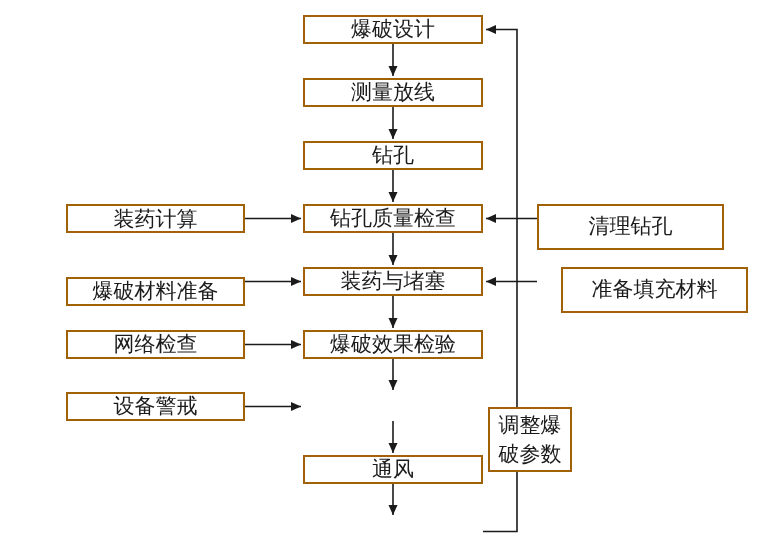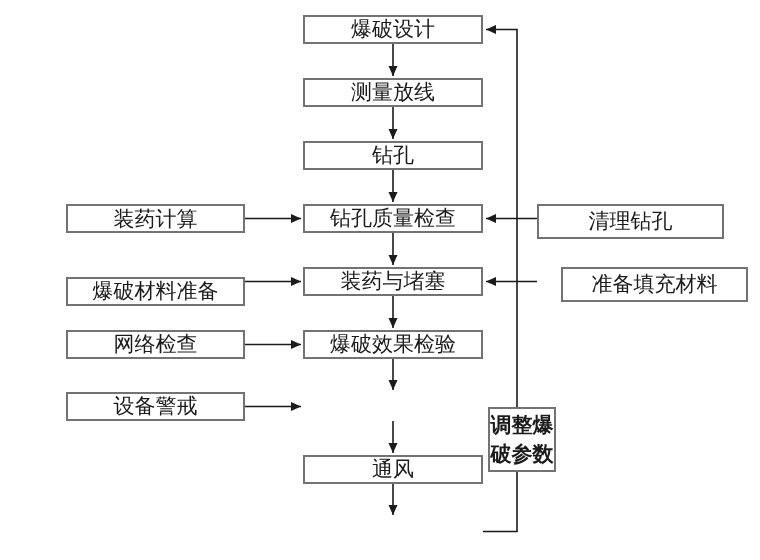--- a/index.html
+++ b/index.html
@@ -19,48 +19,47 @@
   .wires {
     position: absolute;
     left: 0;
     top: 0;
     width: 760px;
     height: 560px;
   }
   .box {
     position: absolute;
     box-sizing: border-box;
-    border: 2px solid #737373;
+    border: 2px solid #a16207;
     background: #ffffff;
     display: flex;
     align-items: center;
     justify-content: center;
     font-size: 21px;
     line-height: 1.1;
     white-space: nowrap;
   }
   .main  { left: 303px; width: 180px; height: 29px; }
   .left  { left: 66px;  width: 179px; height: 29px; }
-  .right { left: 537px; width: 187px; height: 35px; }
+  .right { left: 537px; width: 187px; height: 46px; }
 
   .m1 { top: 15px; }  .m2 { top: 78px; }  .m3 { top: 141px; }
   .m4 { top: 204px; } .m5 { top: 267px; } .m6 { top: 330px; }
   .m7 { top: 392px; } .m8 { top: 455px; } .m9 { top: 517px; }
 
   .l1 { top: 204px; align-items: flex-end; } .l2 { top: 277px; justify-content: center; } .l3 { top: 330px; } .l4 { top: 392px; }
   .r1 { top: 204px; } .r2 { top: 267px; margin-left: 24px; }
 
   .feedback {
     left: 488px;
     top: 407px;
-    width: 68px;
+    width: 84px;
     height: 65px;
     flex-direction: column;
     line-height: 29px;
-    font-weight: bold;
   }
   .feedback span { display: block; text-align: center; }
 </style>
 </head>
 <body>
 
 <div class="canvas">
 
   <svg class="wires" viewBox="0 0 760 560" xmlns="http://www.w3.org/2000/svg">
     <defs>

